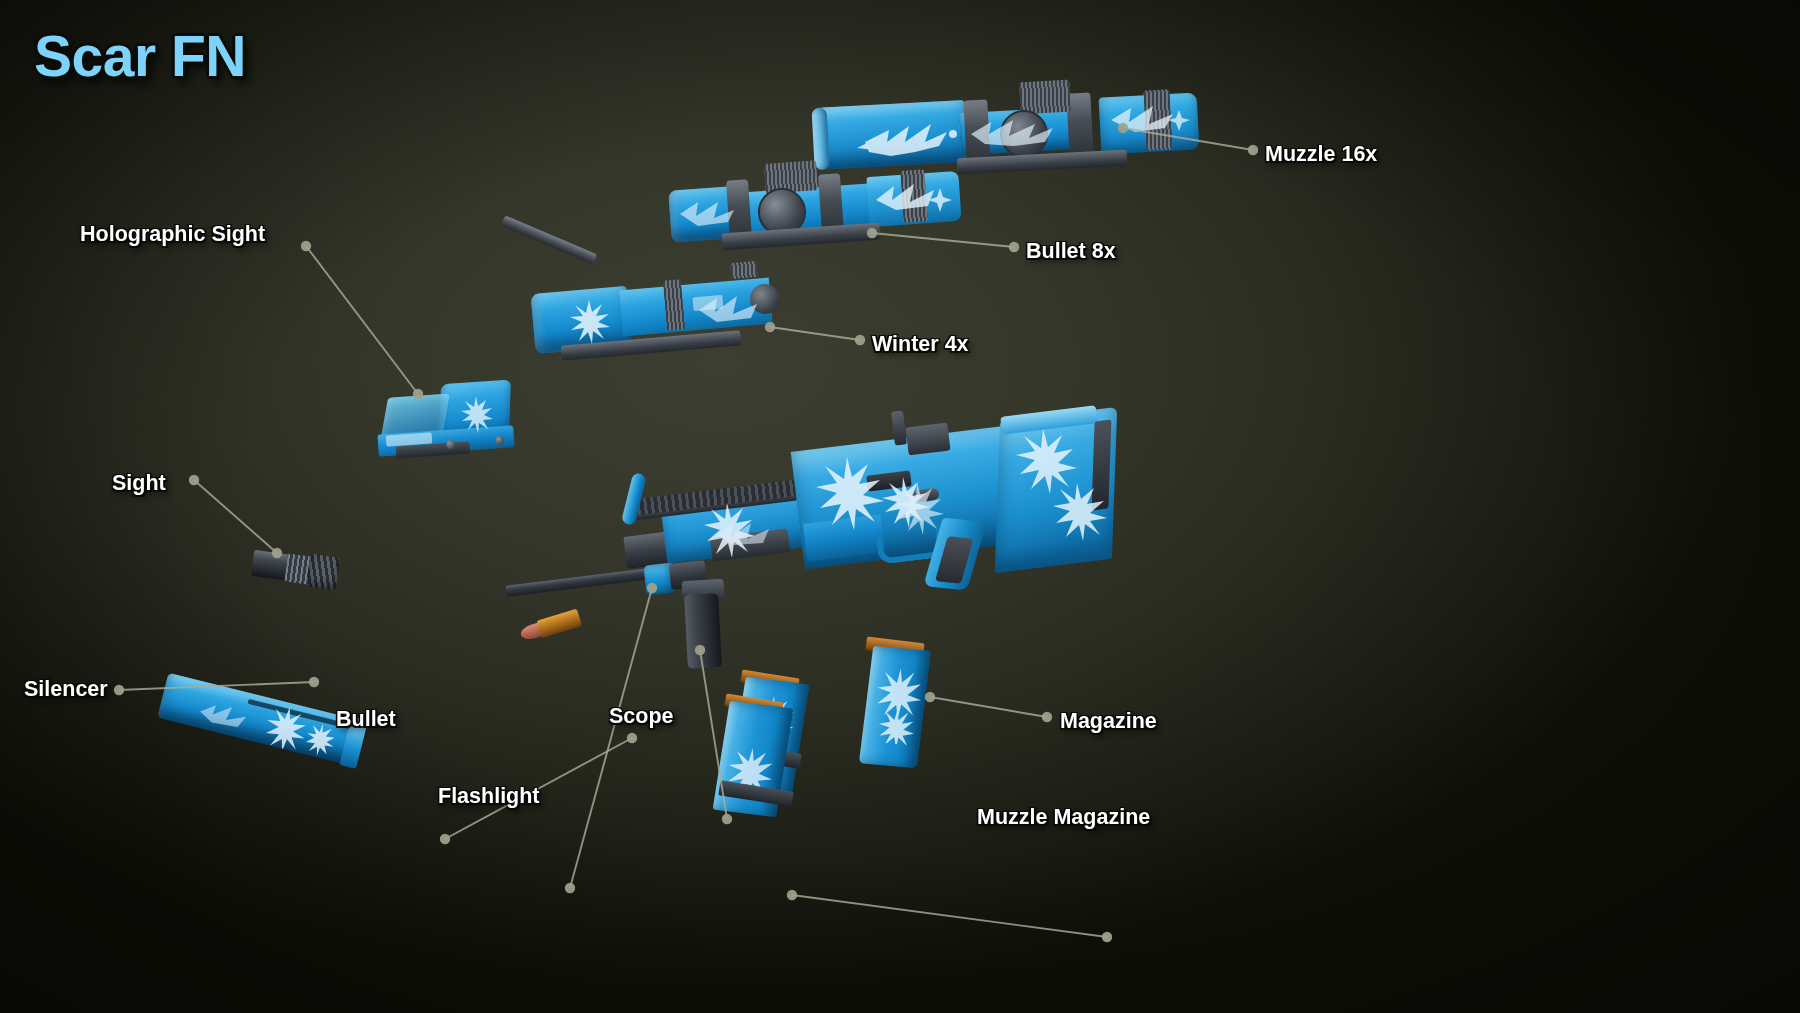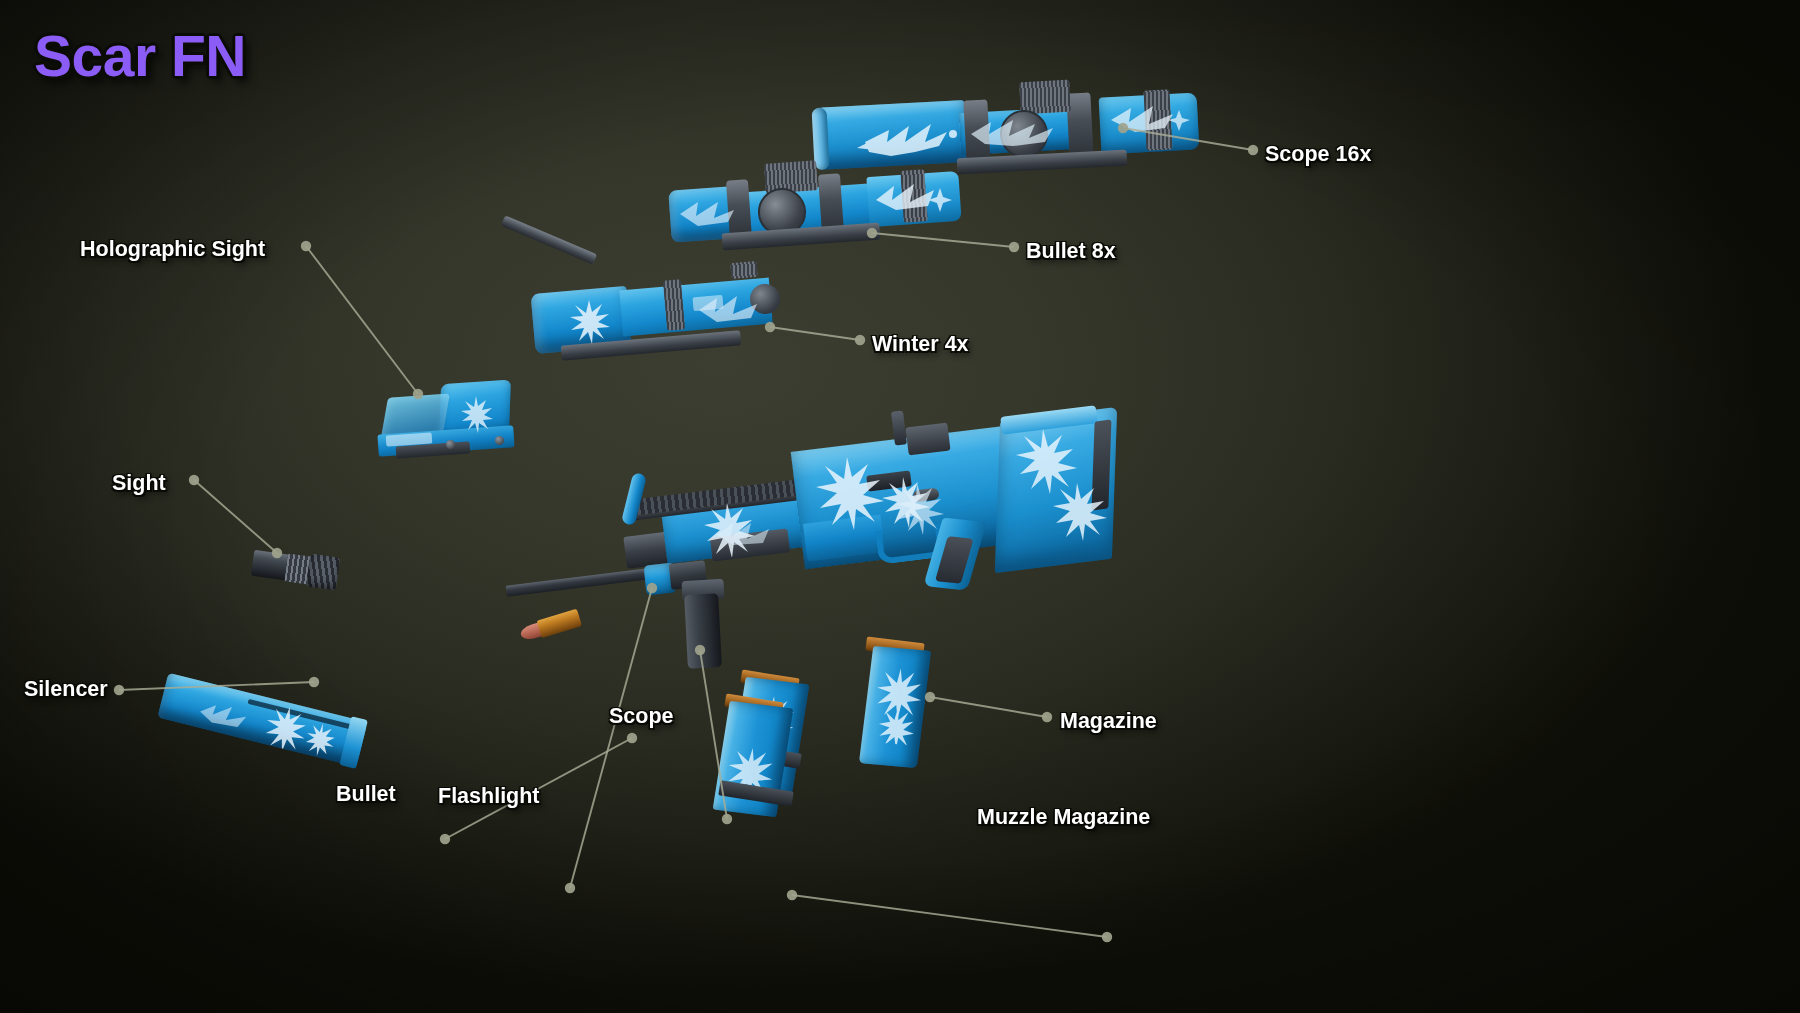--- a/index.html
+++ b/index.html
@@ -20,21 +20,21 @@
       radial-gradient(ellipse 58% 62% at 40% 36%, #3c3e31 0%, #35372b 32%, #2a2c21 58%, #1d1e15 78%, #14150d 92%, #0f1008 100%);
   }
   #bg::after{
     content:"";position:absolute;inset:0;
     background:radial-gradient(ellipse 80% 80% at 50% 48%, rgba(0,0,0,0) 45%, rgba(0,0,0,.45) 88%, rgba(0,0,0,.72) 100%);
   }
 
   
   #title{
     position:absolute;left:34px;top:20px;
-    color:#8b5cf6;
+    color:#7dd3fc;
     font-size:57px;line-height:1.28;
     font-weight:bold;
     letter-spacing:-0.5px;
     text-shadow:
       3px 3px 0 #0b0c06, -2px -2px 0 #0b0c06, 2px -2px 0 #0b0c06, -2px 2px 0 #0b0c06,
       0 3px 0 #0b0c06, 3px 0 0 #0b0c06, 0 -3px 0 #0b0c06, -3px 0 0 #0b0c06,
       5px 6px 8px rgba(0,0,0,.8);
     pointer-events:none;
   }
   #title div{white-space:nowrap;}
@@ -691,39 +691,39 @@
       <circle cx="700" cy="650" r="5.2" fill="#9fa38c" opacity=".92"></circle>
       <line x1="1047" y1="717" x2="930" y2="697" stroke="#a9ad96" stroke-width="1.9" opacity=".82"></line>
       <circle cx="1047" cy="717" r="5.2" fill="#9fa38c" opacity=".92"></circle>
       <circle cx="930" cy="697" r="5.2" fill="#9fa38c" opacity=".92"></circle>
       <line x1="1107" y1="937" x2="792" y2="895" stroke="#a9ad96" stroke-width="1.9" opacity=".82"></line>
       <circle cx="1107" cy="937" r="5.2" fill="#9fa38c" opacity=".92"></circle>
       <circle cx="792" cy="895" r="5.2" fill="#9fa38c" opacity=".92"></circle>
     </svg>
   <div id="callout-labels">
       <div class="callout">
-        <span class="lbl" style="left: 1265px; top: 142px;">Scope 16x</span>
+        <span class="lbl" style="left: 1265px; top: 142px;">Muzzle 16x</span>
       </div>
       <div class="callout">
         <span class="lbl" style="left: 1026px; top: 239px;">Bullet 8x</span>
       </div>
       <div class="callout">
         <span class="lbl" style="left: 872px; top: 332px;">Winter 4x</span>
       </div>
       <div class="callout">
-        <span class="lbl" style="left: 80px; top: 237px;">Holographic Sight</span>
+        <span class="lbl" style="left: 80px; top: 222px;">Holographic Sight</span>
       </div>
       <div class="callout">
         <span class="lbl" style="left: 112px; top: 471px;">Sight</span>
       </div>
       <div class="callout">
         <span class="lbl" style="left: 24px; top: 677px;">Silencer</span>
       </div>
       <div class="callout">
-        <span class="lbl" style="left: 336px; top: 782px;">Bullet</span>
+        <span class="lbl" style="left: 336px; top: 707px;">Bullet</span>
       </div>
       <div class="callout">
         <span class="lbl" style="left: 438px; top: 784px;">Flashlight</span>
       </div>
       <div class="callout">
         <span class="lbl" style="left: 609px; top: 704px;">Scope</span>
       </div>
       <div class="callout">
         <span class="lbl" style="left: 1060px; top: 709px;">Magazine</span>
       </div>

